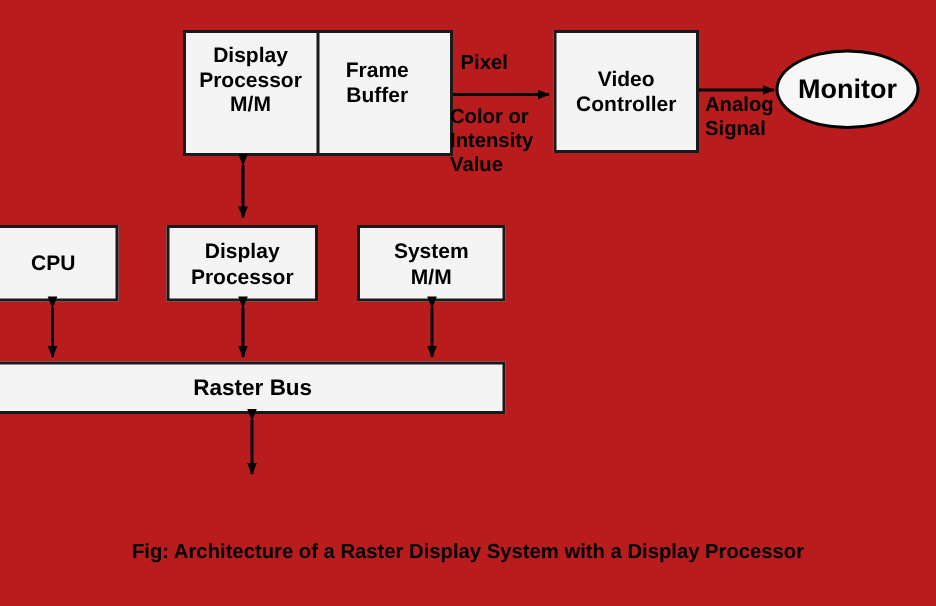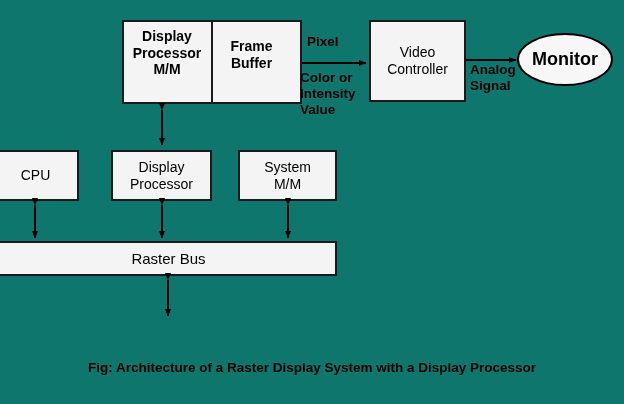--- a/index.html
+++ b/index.html
@@ -4,34 +4,34 @@
 <style>
   html, body {
     margin: 0;
     padding: 0;
     background: #ffffff;
   }
   #canvas {
     position: relative;
     width: 624px;
     height: 404px;
-    background: #0f766e;
+    background: #b91c1c;
     overflow: hidden;
     font-family: "Liberation Sans", sans-serif;
   }
   .box {
     position: absolute;
     box-sizing: border-box;
     background: #f4f4f4;
     border: 2px solid #1a1a1a;
     display: flex;
     align-items: center;
     justify-content: center;
     text-align: center;
-    font-weight: normal;
+    font-weight: bold;
     color: #000000;
     line-height: 1.18;
   }
   .box-plain {
     position: absolute;
     box-sizing: border-box;
     background: #f4f4f4;
     border: 2px solid #1a1a1a;
   }
   .cell-label {

